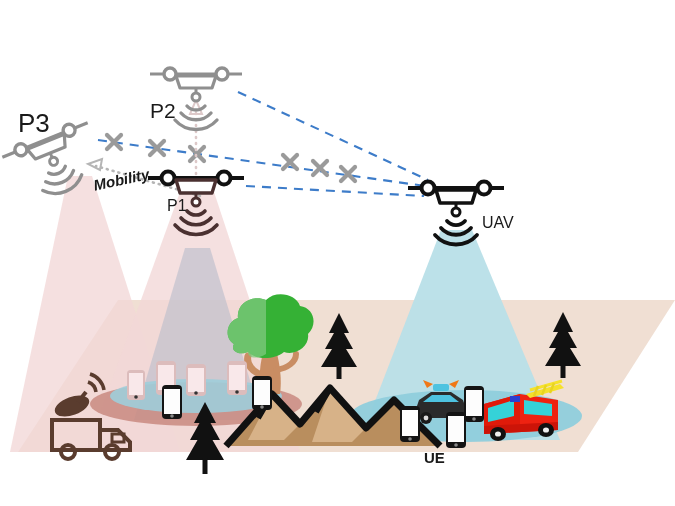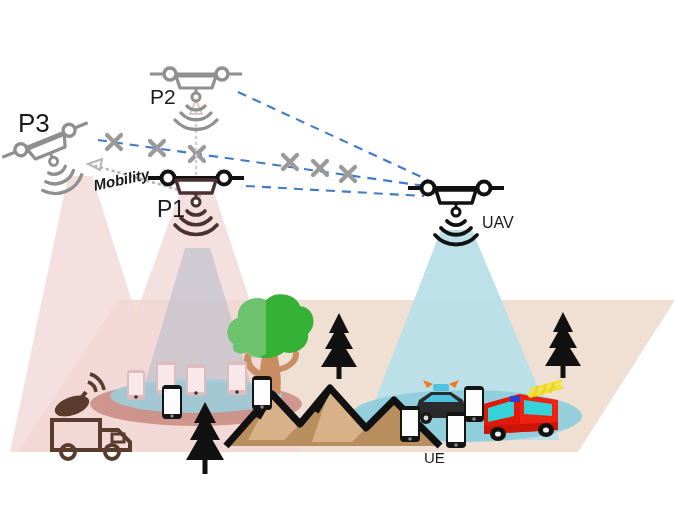--- a/index.html
+++ b/index.html
@@ -2,24 +2,24 @@
 <html><head>
 <meta charset="utf-8">
 <style>
   html,body{margin:0;padding:0;background:#ffffff;}
   body{width:675px;height:506px;overflow:hidden;
        font-family:"Liberation Sans","DejaVu Sans",sans-serif;}
   #stage{position:relative;width:675px;height:506px;background:#fff;}
   #scene{position:absolute;left:0;top:0;width:675px;height:506px;}
   .lbl{position:absolute;white-space:nowrap;line-height:1;color:#1a1a1a;}
   .lbl-p3{left:18px;  top:110px; font-size:26px;}
-  .lbl-p2{left:150px; top:86px;  font-size:21px;}
-  .lbl-p1{left:157px; top:198px; font-size:23px;}
+  .lbl-p2{left:150px; top:100px;  font-size:21px;}
+  .lbl-p1{left:167px; top:198px; font-size:16px;}
   .lbl-uav{left:482px;top:215px; font-size:16px; font-weight:normal;}
-  .lbl-ue{left:424px; top:450px; font-size:15px; font-weight:normal;}
+  .lbl-ue{left:424px; top:450px; font-size:15px; font-weight:bold;}
   .lbl-mob{left:92px; top:178px; font-size:15px; font-weight:bold; font-style:italic;
            transform:rotate(-12deg); transform-origin:left top;}
 </style>
 </head>
 <body>
 
 <div id="stage">
 
   <svg id="scene" viewBox="0 0 675 506">
     <defs>

